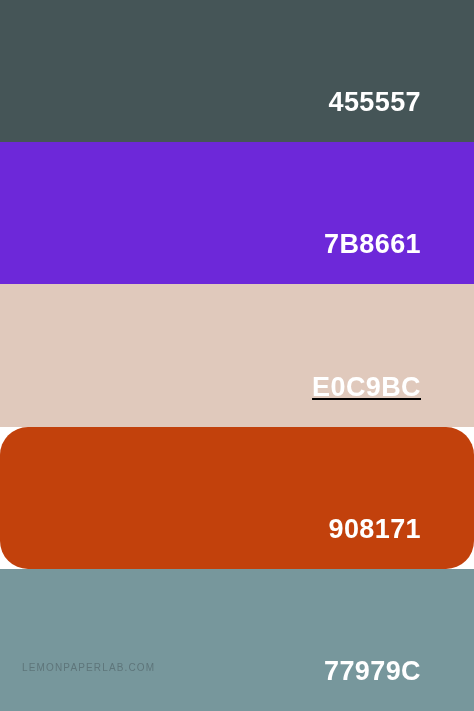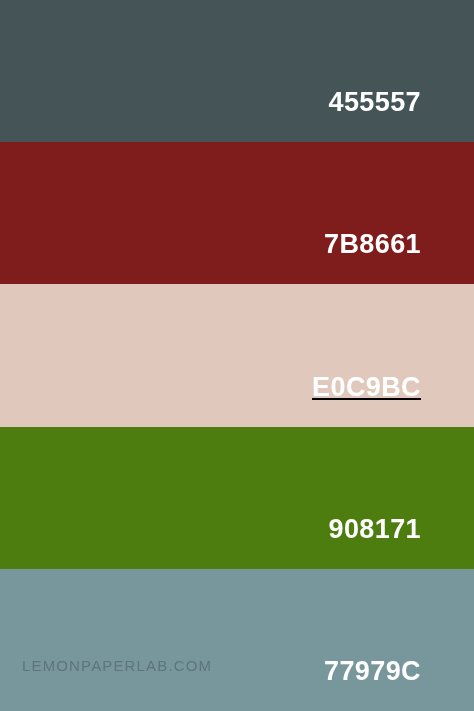--- a/index.html
+++ b/index.html
@@ -37,46 +37,46 @@
     margin-top: 63px;
     white-space: nowrap;
     user-select: none;
   }
   .watermark {
     position: absolute;
     left: 22px;
     bottom: 38px;
     color: #5e757a;
     font-family: "Liberation Sans", sans-serif;
-    font-size: 15px;
+    font-size: 10px;
     font-weight: 400;
     letter-spacing: 1.15px;
     line-height: 1;
     white-space: nowrap;
     user-select: none;
   }
 </style>
 </head>
 <body>
 
 <div class="palette-card">
 
   <div class="swatch" style="background-color: rgb(69, 85, 87);">
     <span class="swatch-label" style="color: rgb(255, 255, 255);">455557</span>
   </div>
 
-  <div class="swatch" style="background-color: #7f1d1d; padding-left: 38px;">
+  <div class="swatch" style="background-color: #6d28d9; padding-left: 38px;">
     <span class="swatch-label" style="color: rgb(255, 255, 255);">7B8661</span>
   </div>
 
   <div class="swatch" style="background-color: rgb(224, 201, 188); text-decoration: underline;">
     <span class="swatch-label" style="color: rgb(255, 255, 255);">E0C9BC</span>
   </div>
 
-  <div class="swatch" style="background-color: #4d7c0f;">
+  <div class="swatch" style="background-color: #c2410c; border-radius: 28px;">
     <span class="swatch-label" style="color: rgb(255, 255, 255);">908171</span>
   </div>
 
   <div class="swatch" style="background-color: rgb(119, 151, 156);">
     <span class="swatch-label" style="color: rgb(255, 255, 255); margin-left: 27px;">77979C</span>
     <span class="watermark" style="color: rgb(94, 117, 122);">LEMONPAPERLAB.COM</span>
   </div>
 
 </div>
 

